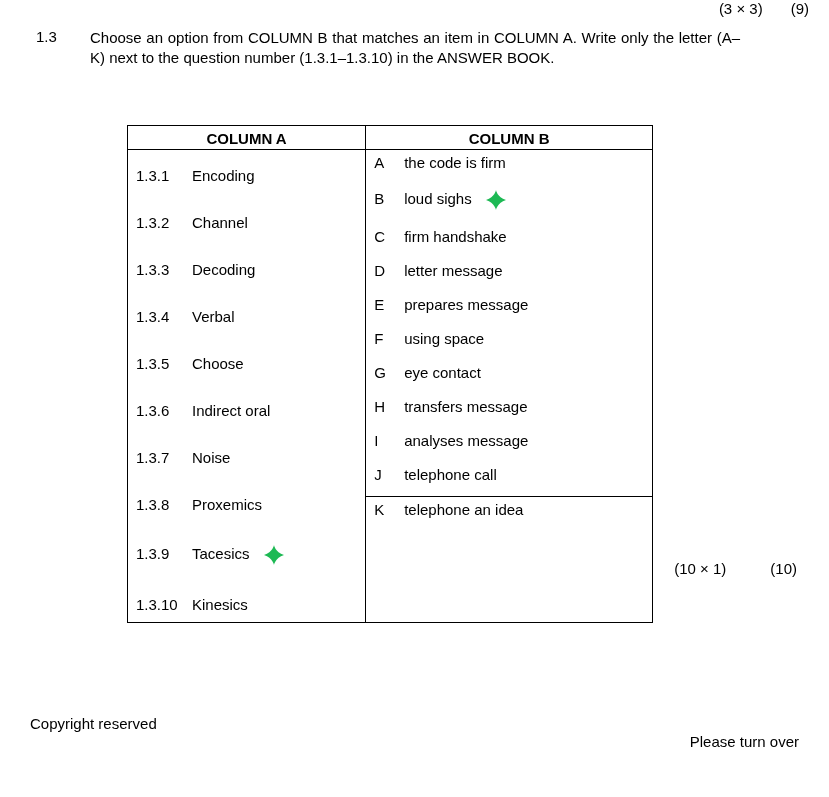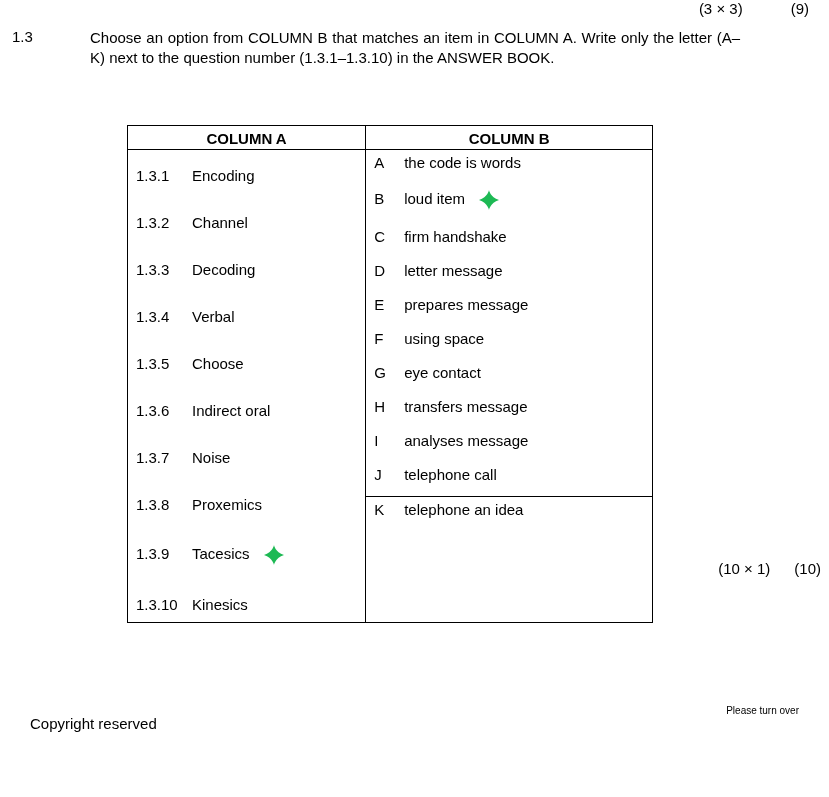--- a/index.html
+++ b/index.html
@@ -11,26 +11,26 @@
       width: 829px;
       height: 797px;
       position: relative;
       padding: 0;
     }
     .top-marks {
       position: absolute;
       top: 0;
       right: 20px;
       display: flex;
-      gap: 48px;
+      gap: 28px;
       font-size: 15px;
     }
     .q-number {
       position: absolute;
-      left: 12px;
+      left: 36px;
       top: 28px;
       font-size: 15px;
     }
     .instruction {
       position: absolute;
       left: 90px;
       top: 28px;
       width: 650px;
       text-align: justify;
       line-height: 1.35;
@@ -104,37 +104,37 @@
       margin-top: 4px;
     }
     .star {
       display: inline-block;
       vertical-align: middle;
       margin-left: 12px;
     }
     .star svg { display: block; }
     .marks-line {
       position: absolute;
-      right: 8px;
+      right: 32px;
       top: 560px;
       display: flex;
-      gap: 24px;
+      gap: 44px;
       font-size: 15px;
     }
     .footer-left {
       position: absolute;
       left: 30px;
       bottom: 65px;
       font-size: 15px;
     }
     .footer-right {
       position: absolute;
       right: 30px;
-      bottom: 81px;
-      font-size: 10px;
+      bottom: 47px;
+      font-size: 15px;
     }
   </style>
 </head>
 <body>
 
 <div class="top-marks">
   <span>(3 × 3)</span>
   <span>(9)</span>
 </div>
 
@@ -191,25 +191,25 @@
                 <span class="row-num">1.3.10</span>
                 <span class="row-term"><span>Kinesics</span></span>
               </div>
             </div>
       </td>
       <td class="col-b">
         <div class="col-header">COLUMN B</div>
         <div class="col-body" id="col-b-body">
               <div class="row">
                 <span class="row-letter">A</span>
-                <span class="row-desc"><span>the code is words</span></span>
+                <span class="row-desc"><span>the code is firm</span></span>
               </div>
               <div class="row">
                 <span class="row-letter">B</span>
-                <span class="row-desc"><span>loud item</span><span class="star"><svg width="24" height="24" viewBox="0 0 24 24">
+                <span class="row-desc"><span>loud sighs</span><span class="star"><svg width="24" height="24" viewBox="0 0 24 24">
                       <path d="M12 2 C12 2 13 9 22 12 C13 15 12 22 12 22 C12 22 11 15 2 12 C11 9 12 2 12 2 Z" fill="#1db954"></path>
                     </svg></span></span>
               </div>
               <div class="row">
                 <span class="row-letter">C</span>
                 <span class="row-desc"><span>firm handshake</span></span>
               </div>
               <div class="row">
                 <span class="row-letter">D</span>
                 <span class="row-desc"><span>letter message</span></span>

